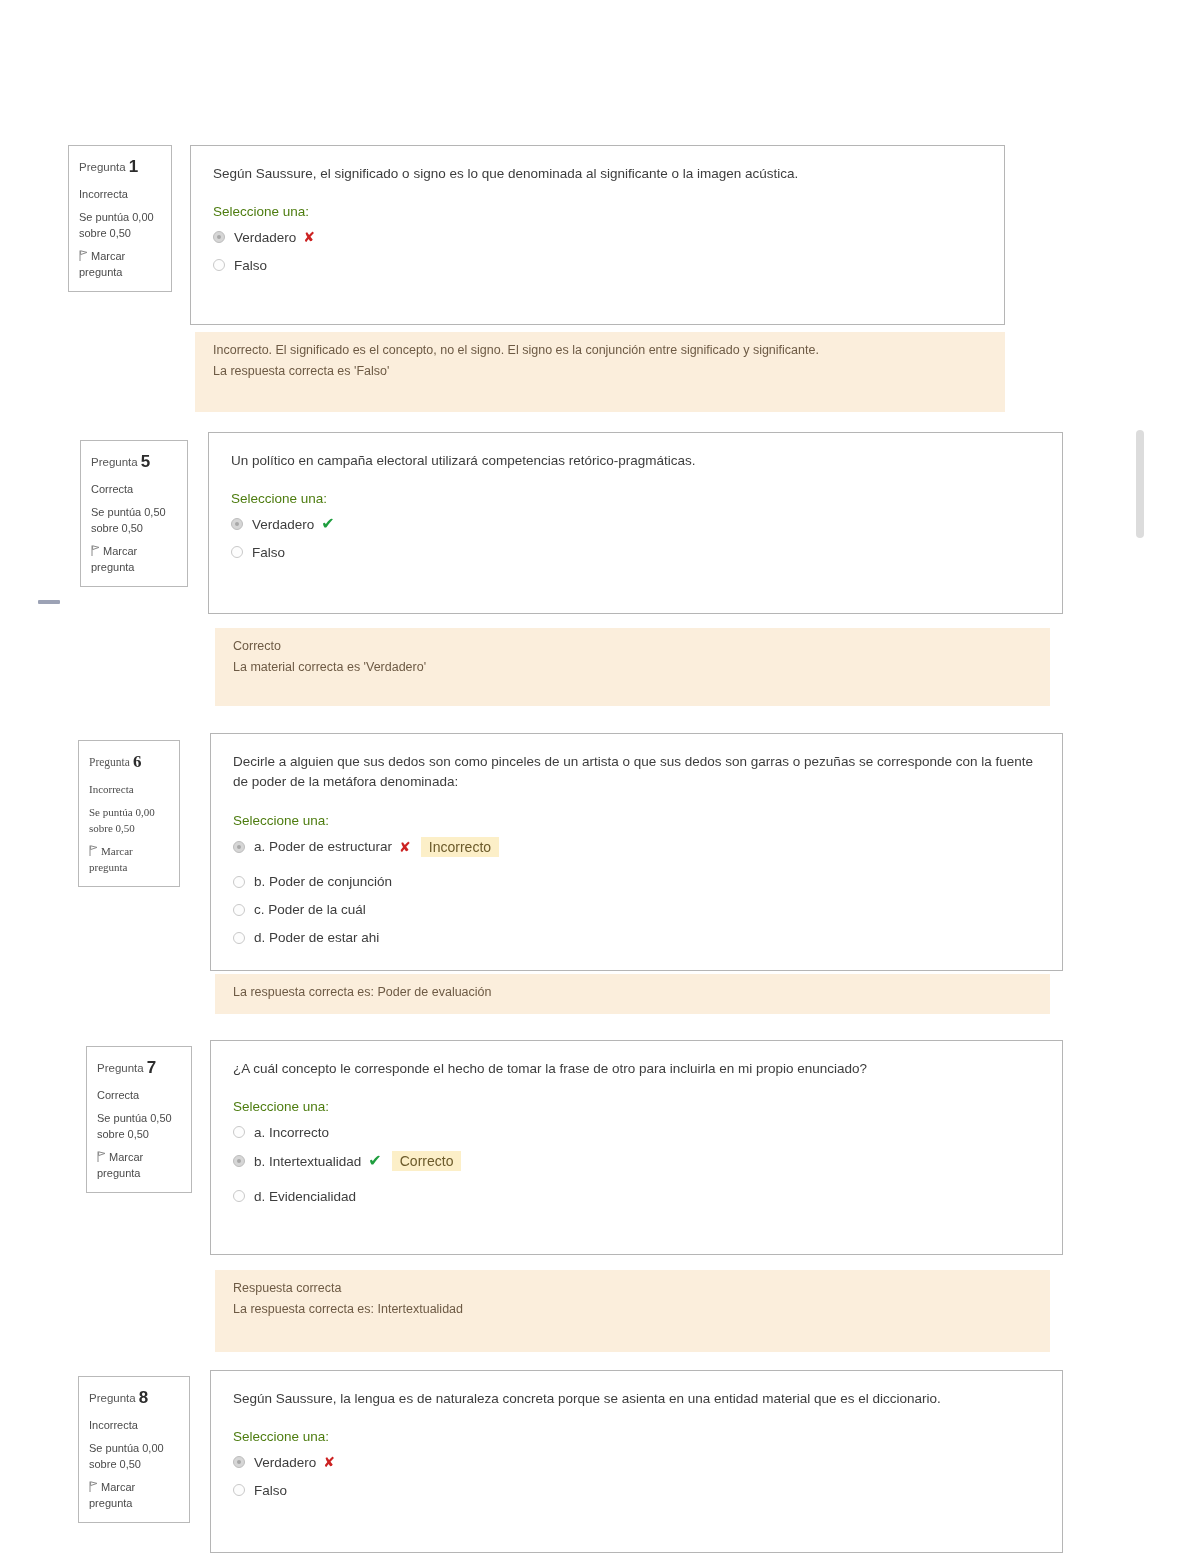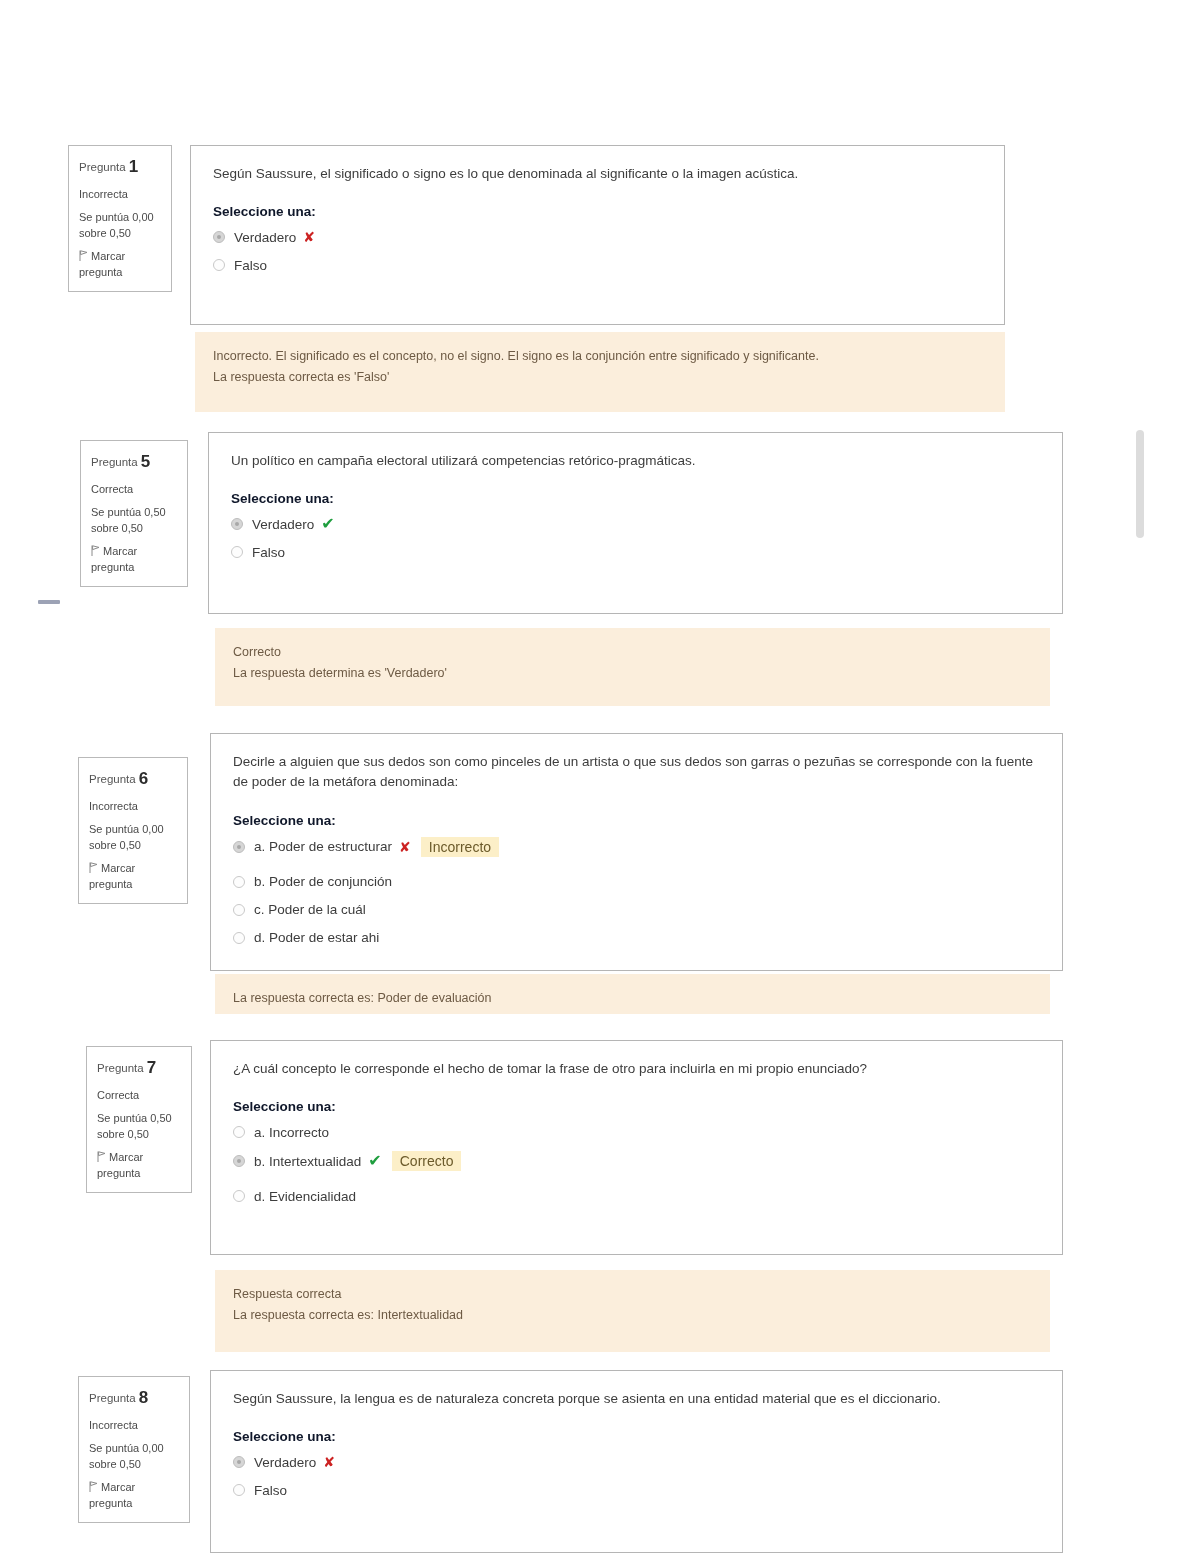--- a/index.html
+++ b/index.html
@@ -108,23 +108,22 @@
     padding: 18px 22px 18px 22px;
   }
   .qtext {
     font-size: 13.5px;
     line-height: 1.5;
     color: #3d3d3d;
     margin: 0 0 20px 0;
   }
   .qprompt {
     font-size: 13.5px;
-    color: #0f172a;
+    color: #4d7c0f;
     margin: 16px 0 9px 0;
-    font-weight: bold;
   }
   .answers {
     margin: 0;
     padding: 0;
     list-style: none;
   }
   .answer {
     display: flex;
     align-items: center;
     margin: 0 0 10px 0;
@@ -175,21 +174,21 @@
     color: #6b5a2a;
     font-size: 14px;
     padding: 2px 8px;
     white-space: nowrap;
   }
 
   .qfeedback {
     position: absolute;
     background: #fbeedc;
     box-sizing: border-box;
-    padding: 14px 18px;
+    padding: 8px 18px;
   }
   .fb-line {
     font-size: 12.5px;
     line-height: 1.7;
     color: #6d5a44;
     margin: 0;
   }
 </style>
 </head>
 <body>
@@ -259,25 +258,25 @@
               <span class="mark-ico right">✔</span>
             </li>
             <li class="answer">
               <span class="radio"></span>
               <span class="ans-label">Falso</span>
             </li>
           </ul>
         </div>
         <div class="qfeedback" style="left: 215px; top: 628px; width: 835px; height: 78px;">
           <p class="fb-line">Correcto</p>
-          <p class="fb-line">La respuesta determina es 'Verdadero'</p>
-        </div>
-      </div>
-      <div class="qblock">
-        <div class="qinfo" style="left: 78px; top: 757px; width: 110px; min-height: 132px;">
+          <p class="fb-line">La material correcta es 'Verdadero'</p>
+        </div>
+      </div>
+      <div class="qblock">
+        <div class="qinfo" style="left: 78px; top: 740px; width: 102px; min-height: 132px; font-family: Liberation Serif, serif;">
           <div class="qnum"><span>Pregunta</span><b>6</b></div>
           <div class="qstate">Incorrecta</div>
           <div class="qgrade">
             <div>Se puntúa 0,00</div>
             <div>sobre 0,50</div>
           </div>
           <a class="qflag" href="#"><span class="flag-icon"><svg viewBox="0 0 9 11" width="9" height="11" aria-hidden="true">
                 <path d="M1 0.5 L1 11" stroke="#8a8a8a" stroke-width="1" fill="none"></path>
                 <path d="M1.6 0.8 L8 2.4 L1.6 4.6 Z" fill="none" stroke="#8a8a8a" stroke-width="1"></path>
               </svg></span><span>Marcar pregunta</span></a>

